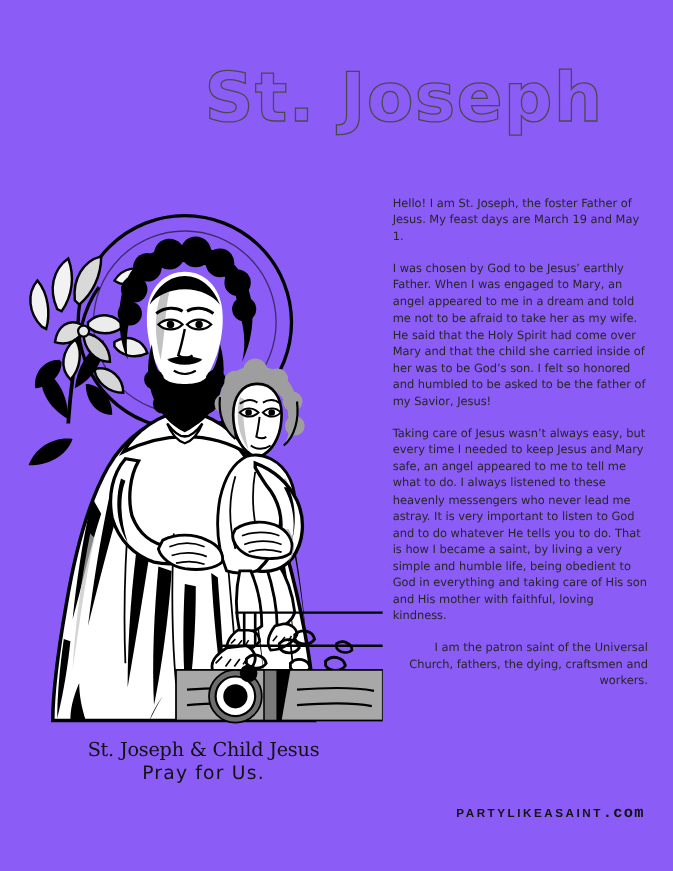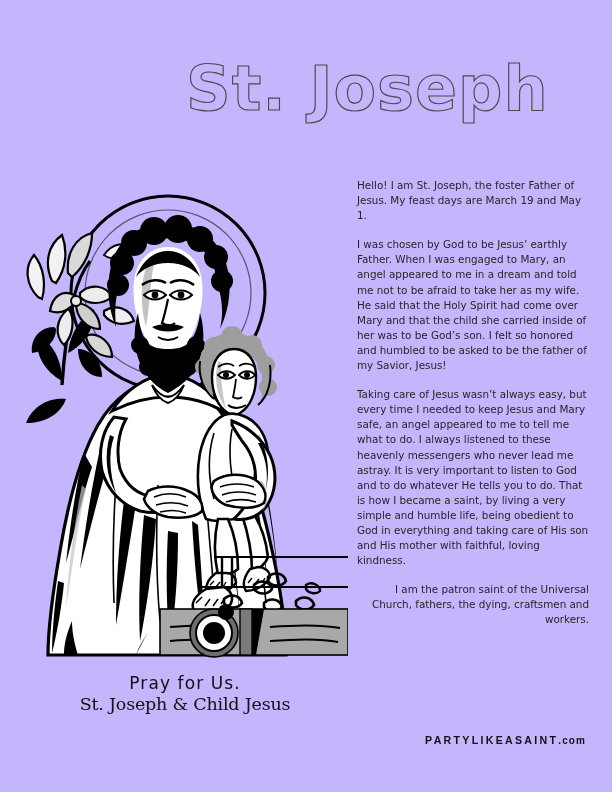--- a/index.html
+++ b/index.html
@@ -11,21 +11,21 @@
     background: #ffffff;
     font-family: "Liberation Sans", sans-serif;
     overflow: hidden;
     position: relative;
   }
 
   #page {
     position: relative;
     width: 612px;
     height: 792px;
-    background: #c4b5fd;
+    background: #8b5cf6;
   }
 
   
   #title-block {
     position: absolute;
     left: 186px;
     top: 48px;
     width: 400px;
     height: 82px;
   }
@@ -103,23 +103,23 @@
     white-space: nowrap;
   }
   #footer .brand {
     font-family: Liberation Sans, sans-serif;
     font-weight: bold;
     font-size: 10.6px;
     letter-spacing: 2.3px;
     color: #121212;
   }
   #footer .tld {
-    font-family: Liberation Sans, sans-serif;
+    font-family: Liberation Mono, monospace;
     font-weight: bold;
-    font-size: 10px;
+    font-size: 14px;
     letter-spacing: 1.1px;
     color: #121212;
   }
 </style>
 </head>
 <body>
 
 <div id="page">
 
   <div id="title-block">
@@ -412,22 +412,22 @@
         </g>
 
         <path d="M60 470 C56 458 54 446 54 436 C48 450 46 460 46 470 Z" fill="#000"></path>
         <path d="M118 470 C122 462 126 454 130 448 C124 456 120 464 118 470 Z" fill="#000"></path>
 
       </g>
     </svg>
   </div>
 
   <div id="caption">
+    <div id="caption-line1">St. Joseph &amp; Child Jesus</div>
     <div id="caption-line2">Pray for Us.</div>
-    <div id="caption-line1">St. Joseph &amp; Child Jesus</div>
   </div>
 
   <div id="body-col">
     <p>Hello! I am St. Joseph, the foster Father of Jesus. My feast days are March 19 and May 1.</p>
     <p>I was chosen by God to be Jesus’ earthly Father. When I was engaged to Mary, an angel appeared to me in a dream and told me not to be afraid to take her as my wife.  He said that the Holy Spirit had come over Mary and that the child she carried inside of her was to be God’s son. I felt so honored and humbled to be asked to be the father of my Savior, Jesus!</p>
     <p>Taking care of Jesus wasn’t always easy, but every time I needed to keep Jesus and Mary safe, an angel appeared to me to tell me what to do. I always listened to these heavenly messengers who never lead me astray. It is very important to listen to God and to do whatever He tells you to do. That is how I became a saint, by living a very simple and humble life, being obedient to God in everything and taking care of His son and His mother with faithful, loving kindness.</p>
     <p>I am the patron saint of the Universal Church, fathers, the dying, craftsmen and workers.</p>
   </div>
 
   <div id="footer">

